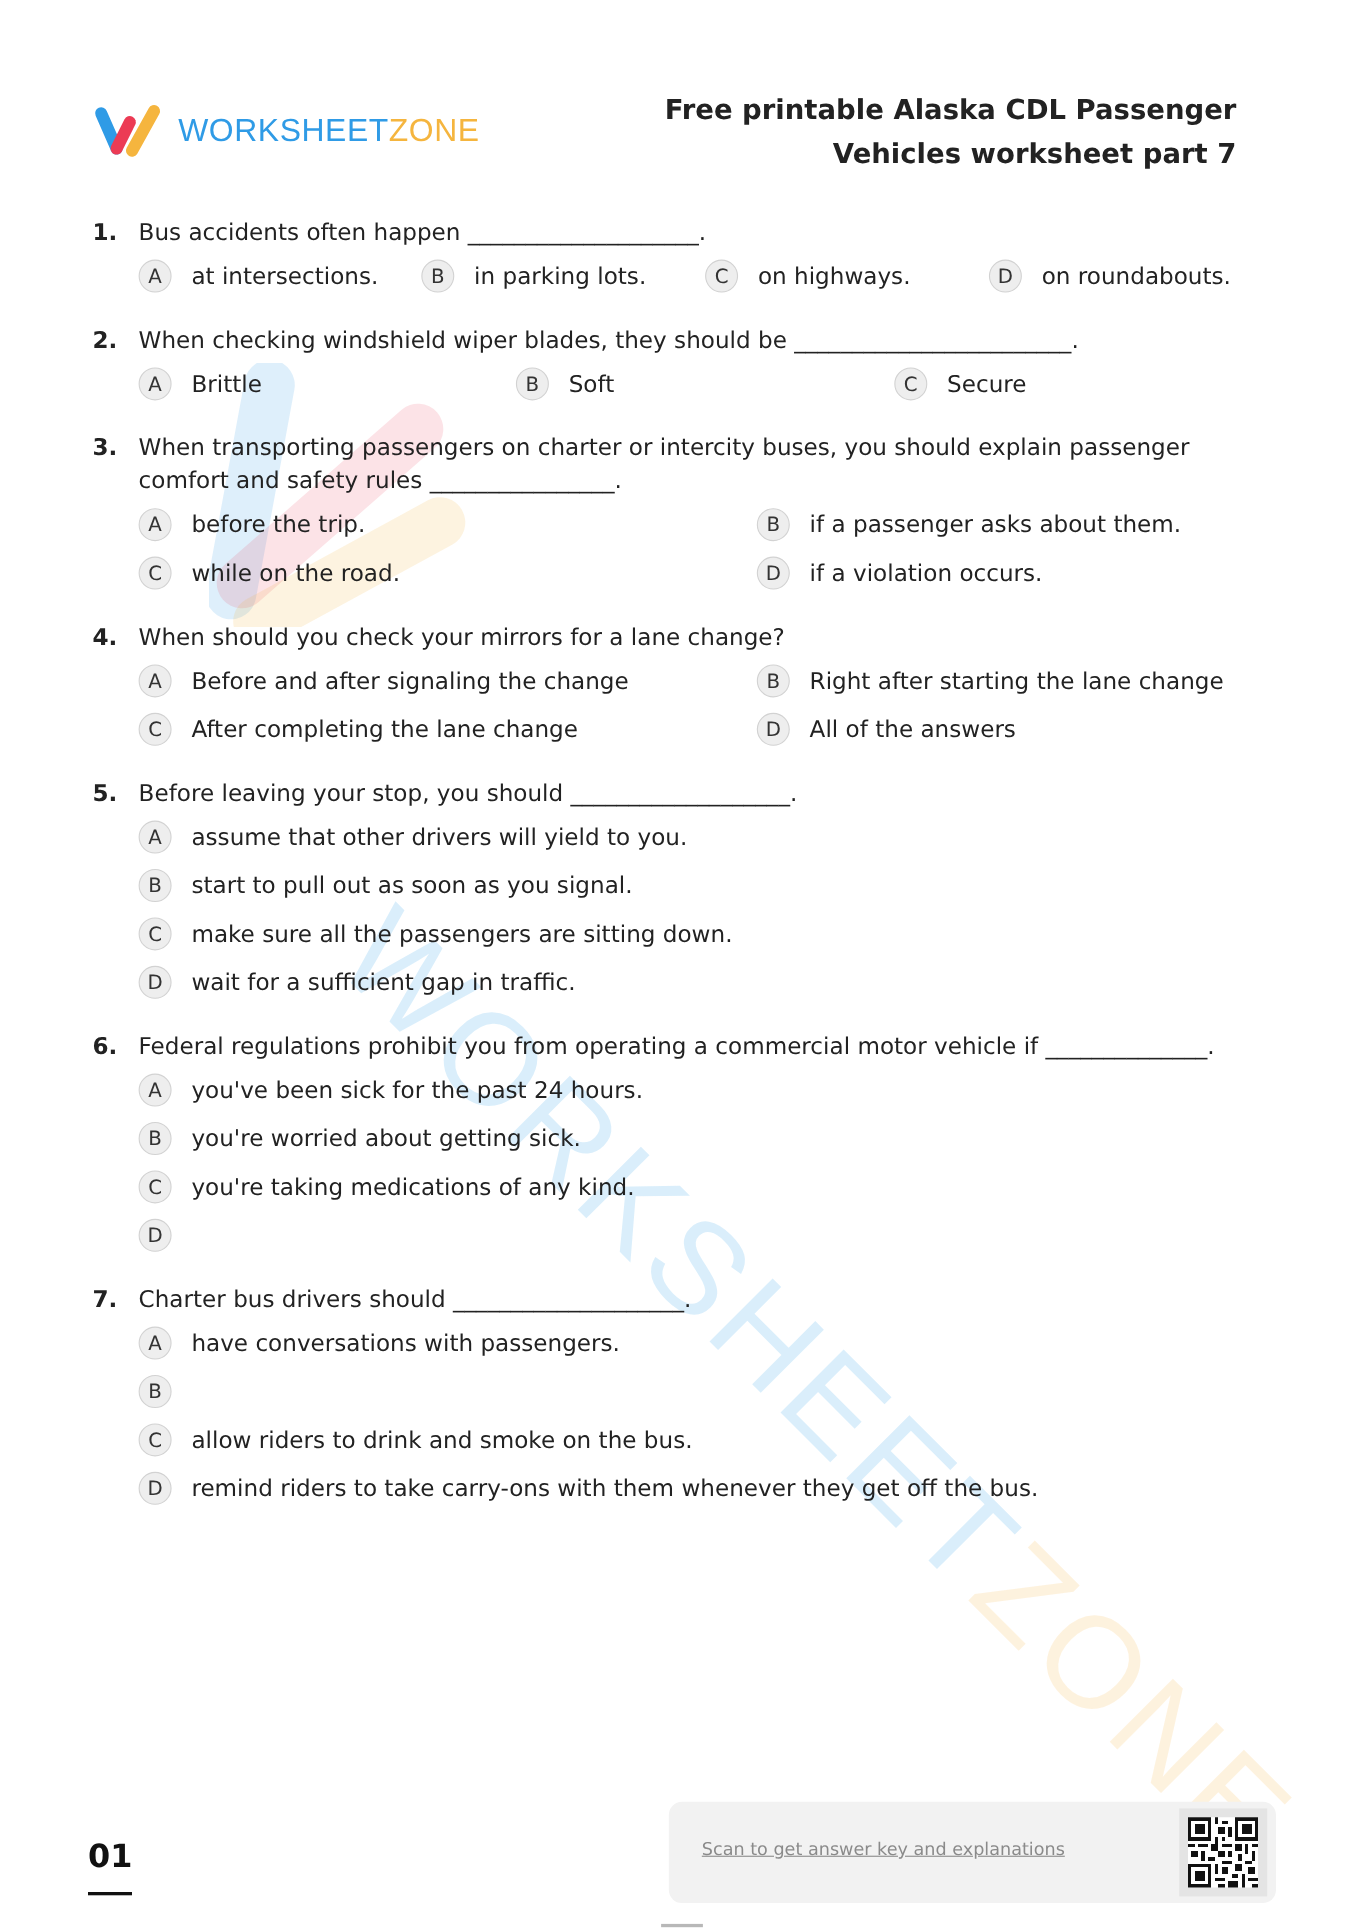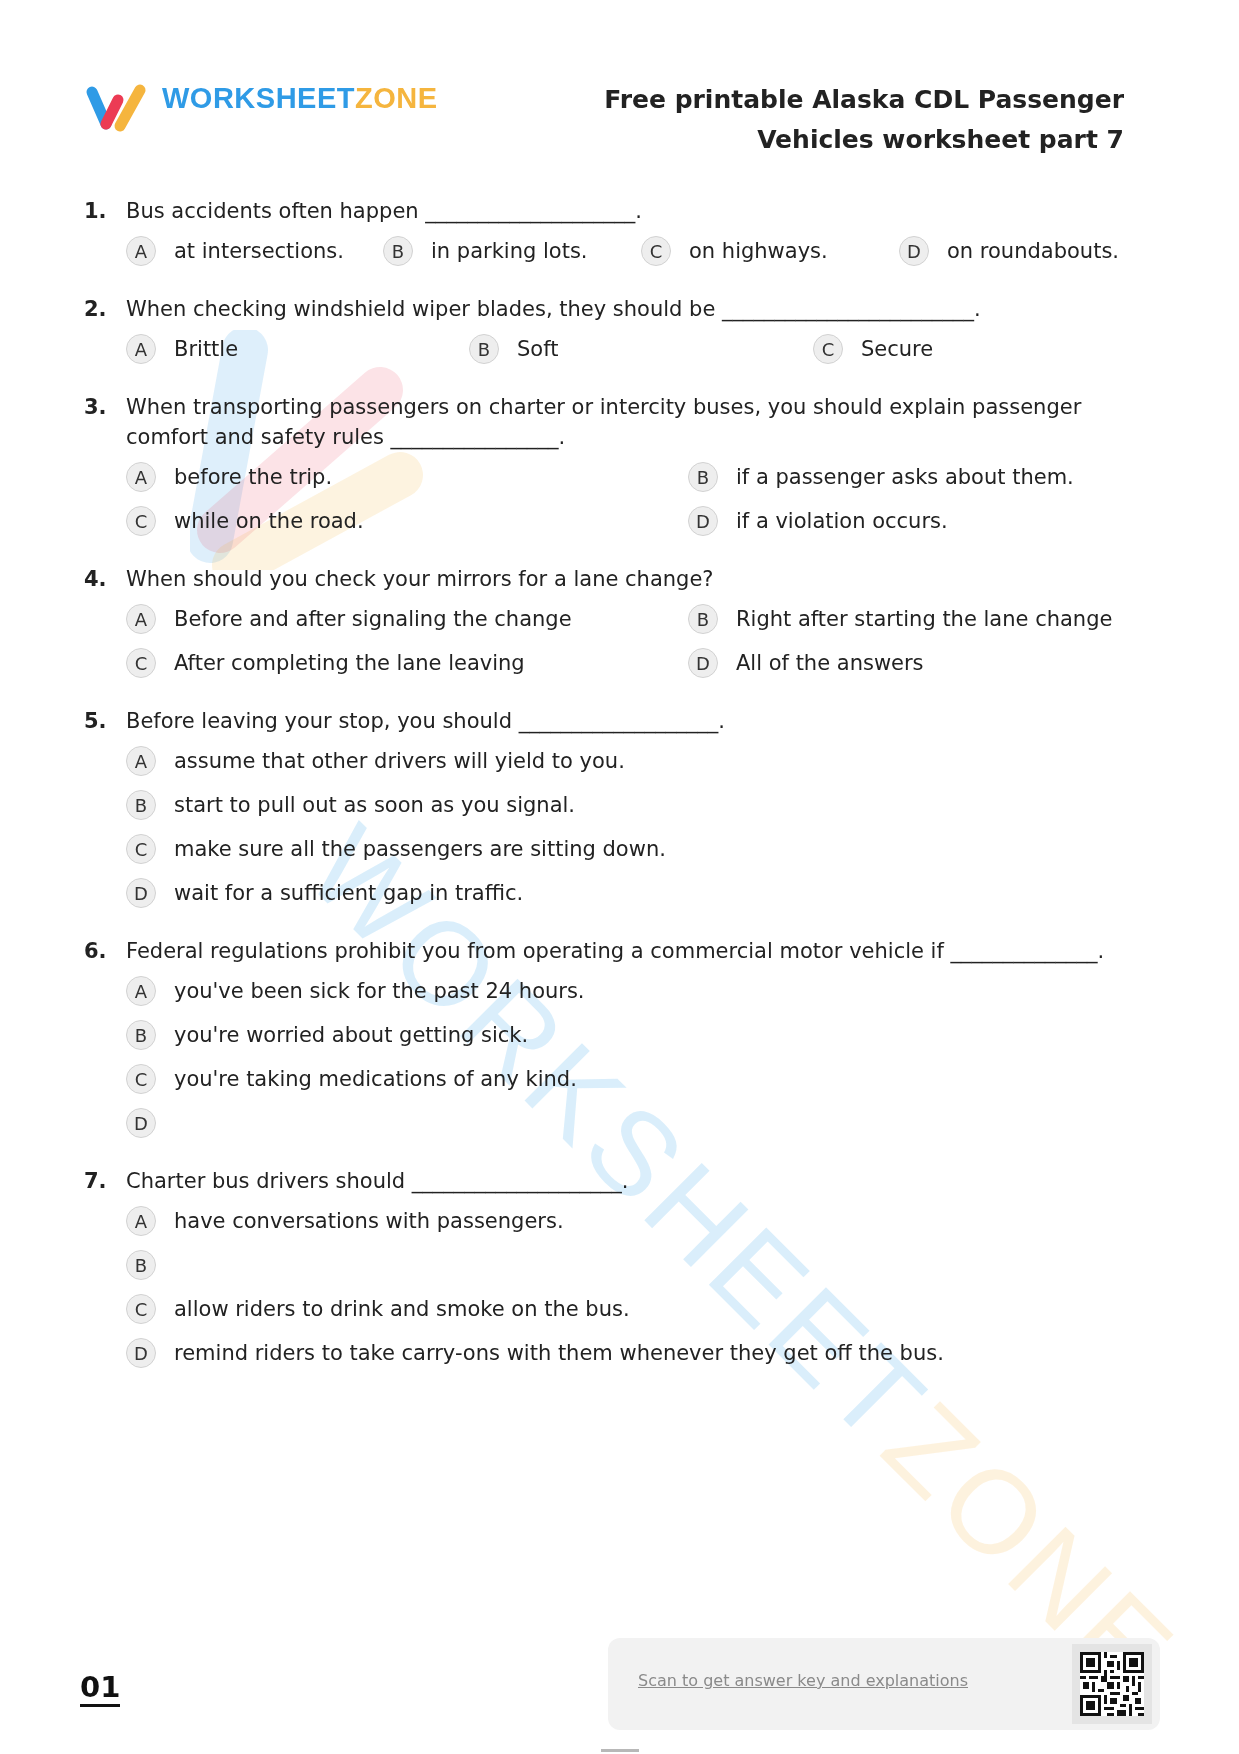--- a/index.html
+++ b/index.html
@@ -13,21 +13,21 @@
     position: absolute; left: 330px; top: 780px; z-index: 0;
     font-family: "Liberation Sans", sans-serif; font-size: 118px; font-weight: 400;
     letter-spacing: 6px; transform: rotate(45deg); transform-origin: left center;
     white-space: nowrap; opacity: 0.16;
   }
   .wm-text .a { color: #1e9be8; }
   .wm-text .b { color: #f7b23b; }
 
   
   .header { position: absolute; left: 84px; top: 78px; width: 1080px; height: 90px; z-index: 1; }
-  .logo { position: absolute; left: 0; top: 4px; display: flex; align-items: flex-start; font-weight: bold; }
+  .logo { position: absolute; left: 0; top: 15px; display: flex; align-items: center; }
   .logo svg { width: 68px; height: 52px; }
   .logo-text { margin-left: 10px; font-family: "Liberation Sans", sans-serif; font-size: 29px; letter-spacing: 0.5px; }
   .logo-text .w { color: #2f9be6; }
   .logo-text .z { color: #f5b53e; }
   .title {
     position: absolute; right: 40px; top: 2px; width: 560px; text-align: right;
     font-family: "DejaVu Sans", sans-serif; font-weight: bold; font-size: 25px; line-height: 40px; color: #222;
   }
 
   
@@ -46,21 +46,21 @@
     width: 30px; height: 30px; border-radius: 50%; box-sizing: border-box; flex: none;
     background: #eeeeee; border: 1.5px solid #d2d2d2; color: #333;
     display: flex; align-items: center; justify-content: center;
     font-size: 18px; font-family: "DejaVu Sans", sans-serif;
   }
   .opt-text { margin-left: 18px; font-size: 21px; color: #222; white-space: nowrap; }
 
   
   .page-num {
     position: absolute; left: 80px; top: 1672px; font-size: 29px; font-weight: bold; color: #111;
-    border-bottom: 3px solid #111; line-height: 30px; padding-bottom: 2px; z-index: 1;
+    border-bottom: 3px solid #111; line-height: 30px; padding-bottom: 18px; z-index: 1;
   }
   .scan-box {
     position: absolute; left: 608px; top: 1638px; width: 552px; height: 92px;
     background: #f2f2f2; border-radius: 12px; z-index: 1;
   }
   .scan-text { position: absolute; left: 30px; top: 33px; font-size: 16px; color: #8a8a8a; text-decoration: underline; }
   .qr { position: absolute; right: 8px; top: 6px; width: 80px; height: 80px; background: #e4e4e4; }
   .qr svg { position: absolute; left: 8px; top: 8px; width: 64px; height: 64px; }
   .bottom-mark { position: absolute; left: 601px; top: 1749px; width: 38px; height: 3px; background: #b8b8b8; }
 </style>
@@ -171,21 +171,21 @@
       <div class="opt">
           <span class="badge">A</span>
           <span class="opt-text">Before and after signaling the change</span>
         </div>
       <div class="opt">
           <span class="badge">B</span>
           <span class="opt-text">Right after starting the lane change</span>
         </div>
       <div class="opt">
           <span class="badge">C</span>
-          <span class="opt-text">After completing the lane leaving</span>
+          <span class="opt-text">After completing the lane change</span>
         </div>
       <div class="opt">
           <span class="badge">D</span>
           <span class="opt-text">All of the answers</span>
         </div>
     </div>
   </div>
 
   <div class="q">
     <div class="q-line">

